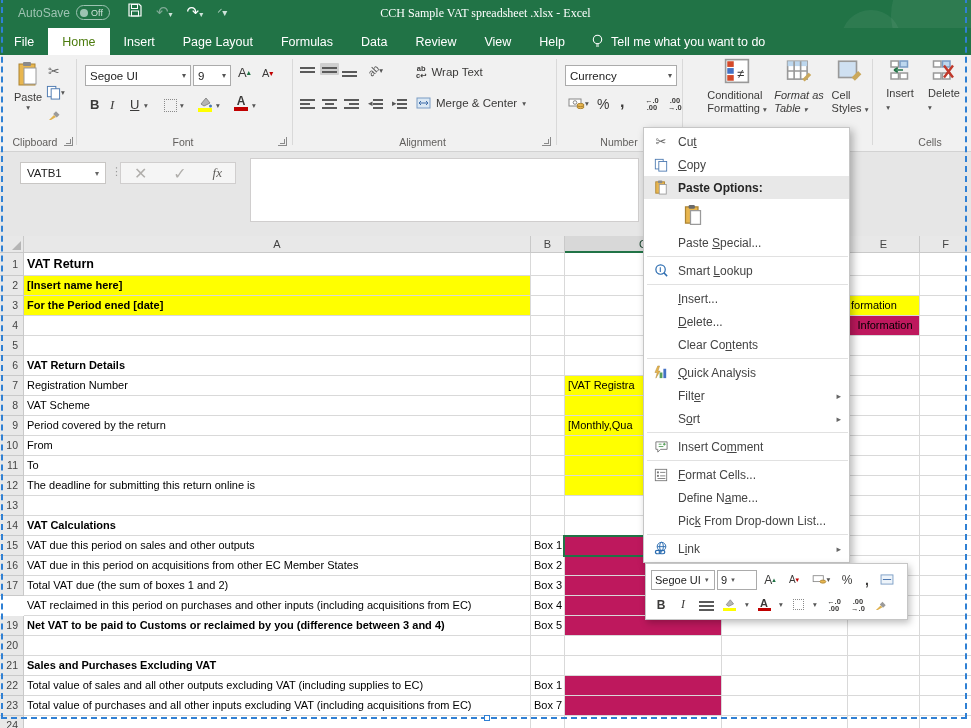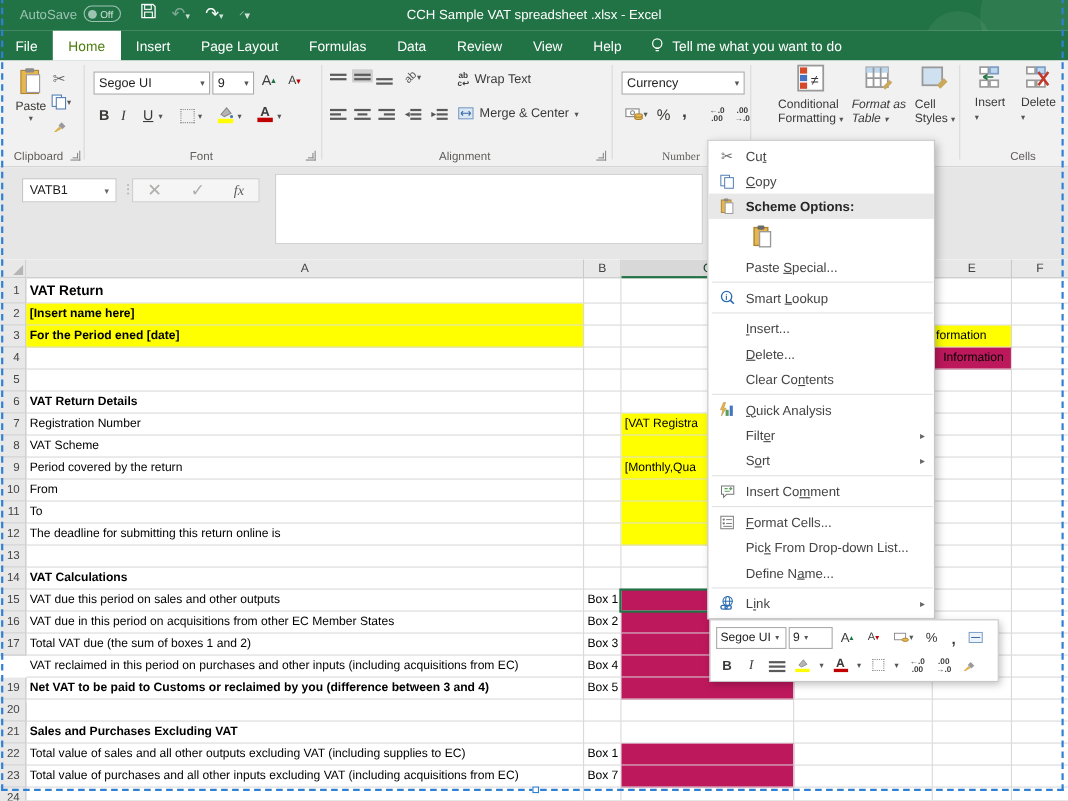--- a/index.html
+++ b/index.html
@@ -11,21 +11,21 @@
   .titlebar{position:absolute;left:0;top:0;width:971px;height:28px;background:#217346;color:#fff;}
   .deco{position:absolute;border-radius:50%;background:rgba(255,255,255,0.06);}
   .autosave{position:absolute;left:18px;top:5px;display:flex;align-items:center;gap:6px;
             color:#9dc3b2;font-size:12px;}
   .pill{width:34px;height:15px;border:1px solid #9dc3b2;border-radius:8px;display:flex;align-items:center;
         padding:0 3px;gap:3px;color:#cfe3da;font-size:9px;}
   .pill .dot{width:8px;height:8px;border-radius:50%;background:#9dc3b2;}
   .qat{position:absolute;left:128px;top:3px;display:flex;align-items:center;gap:14px;color:#fff;}
   .qat .undo{color:#7fa995;}
   .qat .caret{font-size:8px;color:#cfe3da;}
-  .title{position:absolute;left:0;right:0;top:6px;text-align:center;font-size:12px;color:#fff;}
+  .title{position:absolute;left:0;right:0;top:6px;text-align:center;font-size:12px;color:#fff;font-family:Liberation Serif, serif;}
 
   
   .tabrow{position:absolute;left:0;top:28px;width:971px;height:27px;background:#217346;display:flex;align-items:stretch;}
   .tab{color:#fff;font-size:12.5px;padding:0 14px;display:flex;align-items:center;cursor:default;}
   .tab.active{background:#ffffff;color:#4d7c0f;}
   .tellme{display:flex;align-items:center;gap:7px;color:#fff;font-size:12.5px;padding:0 12px;}
 
   
   .ribbon{position:absolute;left:0;top:55px;width:971px;height:97px;background:#f1f1f1;border-bottom:1px solid #d2d2d2;}
   .rsep{position:absolute;top:4px;bottom:6px;width:1px;background:#d9d9d9;}
@@ -310,21 +310,21 @@
             <circle cx="7" cy="5.5" r="1.8" fill="none" stroke="#888"></circle>
             <ellipse cx="12.5" cy="10" rx="3.5" ry="1.6" fill="#e8b64f" stroke="#ac8433"></ellipse>
             <ellipse cx="12.5" cy="8" rx="3.5" ry="1.6" fill="#e8b64f" stroke="#ac8433"></ellipse>
           </svg>
         <span class="drop">▾</span>
       </div>
       <div class="ib" style="left:597px;top:41px;font-size:14px;">%</div>
       <div class="ib" style="left:620px;top:38px;font-size:16px;font-weight:bold;">,</div>
       <div class="ib micro" style="left:645px;top:42px;">←.0<br>.00</div>
       <div class="ib micro" style="left:668px;top:42px;">.00<br>→.0</div>
-      <div class="glabel" style="left:560px;width:118px;font-family:Liberation Serif, serif;">Number</div>
+      <div class="glabel" style="left:560px;width:118px;">Number</div>
       <div class="launcher" style="left:668px;"></div>
     </div>
     <div class="rsep" style="left:682px;"></div>
 
     <div>
       <div class="bigbtn" style="left:706px;">
         <svg width="26" height="26" viewBox="0 0 16 16">
             <rect x="1" y="1" width="14" height="14" fill="#fff" stroke="#999"></rect>
             <rect x="2" y="2" width="4" height="3.5" fill="#d44a2a"></rect>
             <rect x="2" y="6.2" width="4" height="3.5" fill="#4472c4"></rect>
@@ -593,21 +593,21 @@
         <span class="lab"><u>C</u>opy</span>
       </div>
       <div class="mi hl bold">
         <span class="ic">
           <svg width="14" height="15" viewBox="0 0 16 17">
             <rect x="2" y="2" width="10" height="13" fill="#e8b64f" stroke="#ac8433"></rect>
             <rect x="4.5" y="0.5" width="5" height="3" rx="1" fill="#8a8a8a"></rect>
             <rect x="6" y="5" width="8" height="11" fill="#fff" stroke="#9a9a9a"></rect>
           </svg>
         </span>
-        <span class="lab">Scheme Options:</span>
+        <span class="lab">Paste Options:</span>
       </div>
       <div class="pasterow">
         <span class="pbtn">
           <svg width="20" height="22" viewBox="0 0 16 17">
             <rect x="2" y="2" width="10" height="13" fill="#e8b64f" stroke="#ac8433"></rect>
             <rect x="4.5" y="0.5" width="5" height="3" rx="1" fill="#6a6a6a"></rect>
             <rect x="6" y="5" width="8" height="11" fill="#fff" stroke="#9a9a9a"></rect>
           </svg>
         </span>
       </div>
@@ -678,25 +678,25 @@
             <rect x="1.5" y="1.5" width="13" height="13" fill="#fff" stroke="#777"></rect>
             <circle cx="4.5" cy="5" r="1.2" fill="#777"></circle>
             <circle cx="4.5" cy="9" r="1.2" fill="#777"></circle>
             <path d="M7 5 h6 M7 9 h6 M4 12 h9" stroke="#777"></path>
           </svg>
         </span>
         <span class="lab"><u>F</u>ormat Cells...</span>
       </div>
       <div class="mi">
         <span class="ic"></span>
+        <span class="lab">Define N<u>a</u>me...</span>
+      </div>
+      <div class="mi">
+        <span class="ic"></span>
         <span class="lab">Pic<u>k</u> From Drop-down List...</span>
-      </div>
-      <div class="mi">
-        <span class="ic"></span>
-        <span class="lab">Define N<u>a</u>me...</span>
       </div>
       <div class="msep"></div>
       <div class="mi">
         <span class="ic">
           <svg width="15" height="15" viewBox="0 0 16 16">
             <circle cx="8" cy="6" r="4.6" fill="none" stroke="#2b6cb0"></circle>
             <ellipse cx="8" cy="6" rx="2" ry="4.6" fill="none" stroke="#2b6cb0"></ellipse>
             <path d="M3.5 6 h9" stroke="#2b6cb0"></path>
             <rect x="1.5" y="10" width="6" height="3.6" rx="1.8" fill="none" stroke="#2b6cb0" stroke-width="1.3"></rect>
             <rect x="5.5" y="10" width="6" height="3.6" rx="1.8" fill="none" stroke="#2b6cb0" stroke-width="1.3"></rect>

